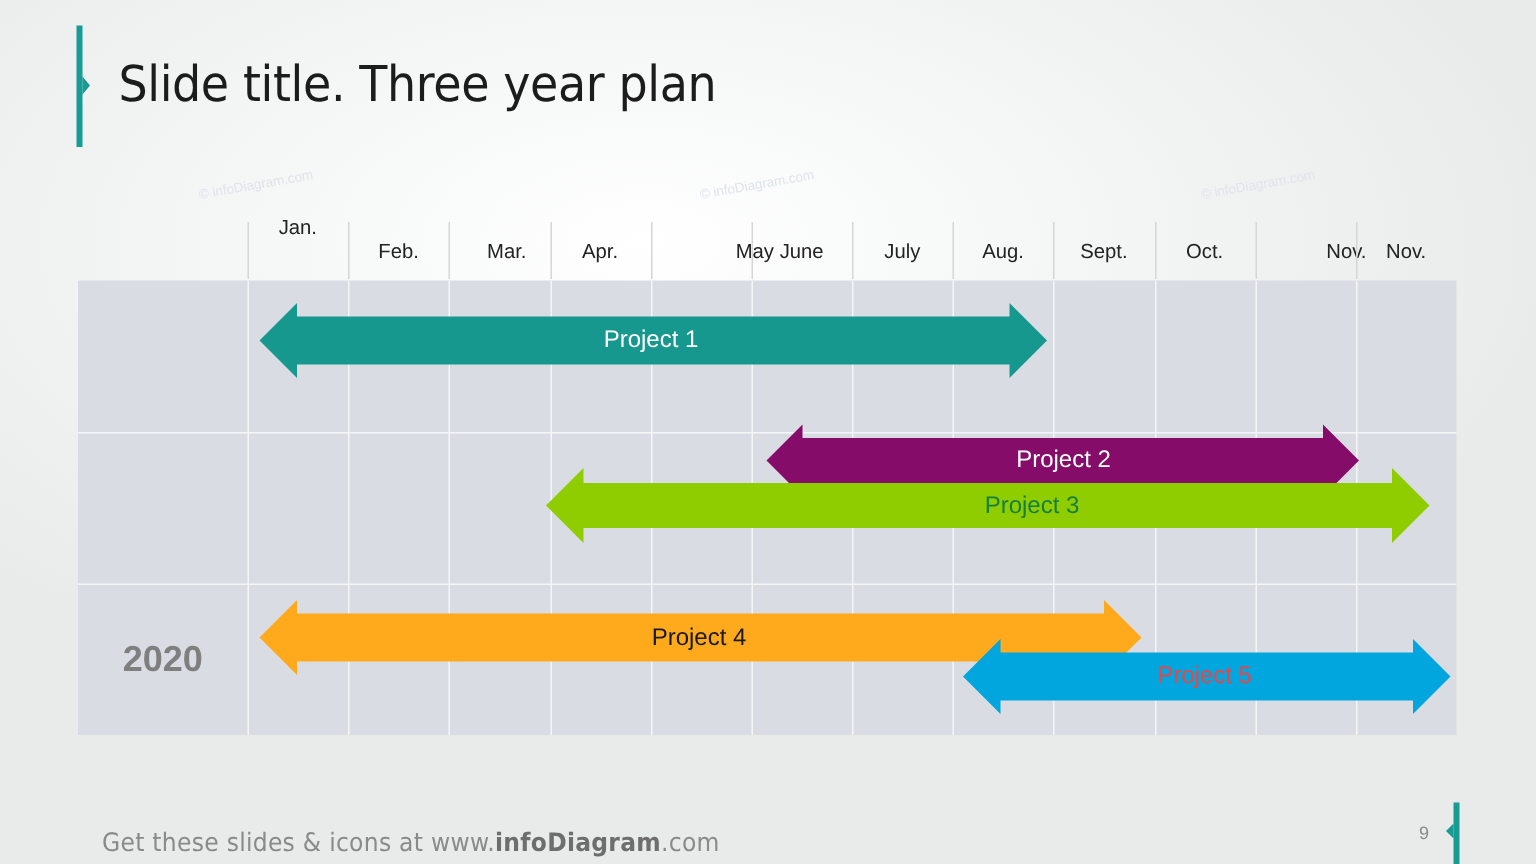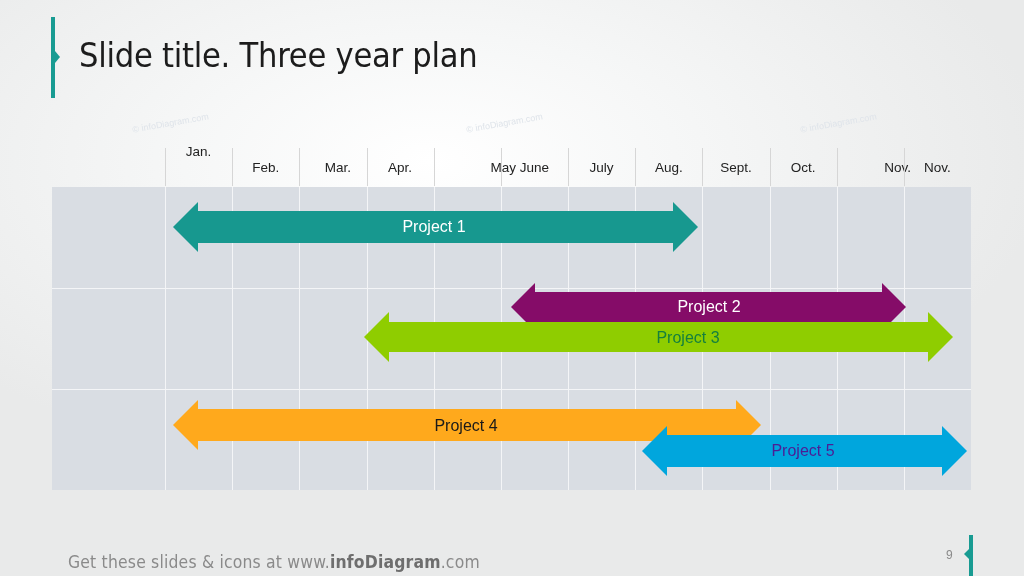--- a/index.html
+++ b/index.html
@@ -82,32 +82,33 @@
       <div class="vline" style="left: 568px;"></div>
       <div class="vline" style="left: 635px;"></div>
       <div class="vline" style="left: 702px;"></div>
       <div class="vline" style="left: 770px;"></div>
       <div class="vline" style="left: 837px;"></div>
       <div class="vline" style="left: 904px;"></div>
       <div class="hline" style="top: 288px;"></div>
       <div class="hline" style="top: 389px;"></div>
     </div>
 
+  <div class="year" style="top:389px;height:101px;">2020</div>
 
   <svg class="arrows" width="1024" height="576">
     <polygon points="173,227 198,202 198,211 673,211 673,202 698,227 673,252 673,243 198,243 198,252" fill="#17988f"></polygon>
     <polygon points="511,307 535,283 535,292 882,292 882,283 906,307 882,331 882,322 535,322 535,331" fill="#850c68"></polygon>
     <polygon points="364,337 389,312 389,322 928,322 928,312 953,337 928,362 928,352 389,352 389,362" fill="#8fcd00"></polygon>
     <polygon points="173,425 198,400 198,409 736,409 736,400 761,425 736,450 736,441 198,441 198,450" fill="#ffa91c"></polygon>
     <polygon points="642,451 667,426 667,435 942,435 942,426 967,451 942,476 942,467 667,467 667,476" fill="#00a6dd"></polygon>
   </svg>
 
   <div class="plabel" style="left:434px;top:227px;color:#ffffff;">Project 1</div>
   <div class="plabel" style="left:709px;top:307px;color:#ffffff;">Project 2</div>
   <div class="plabel" style="left:660px;top:338px;color:#15803d;margin-left:28px;">Project 3</div>
   <div class="plabel" style="left:466px;top:426px;color:#1a1a1a;">Project 4</div>
-  <div class="plabel" style="left:803px;top:451px;color:#4c1d95;">Project 5</div>
+  <div class="plabel" style="left:803px;top:451px;color:#ef4444;">Project 5</div>
 
   <div class="footer"><span>Get these slides &amp; icons at www.</span><b>infoDiagram</b><span>.com</span></div>
 
   <div class="pagenum">9</div>
   <div class="page-accent"></div>
 </div>
 
 </body></html>

